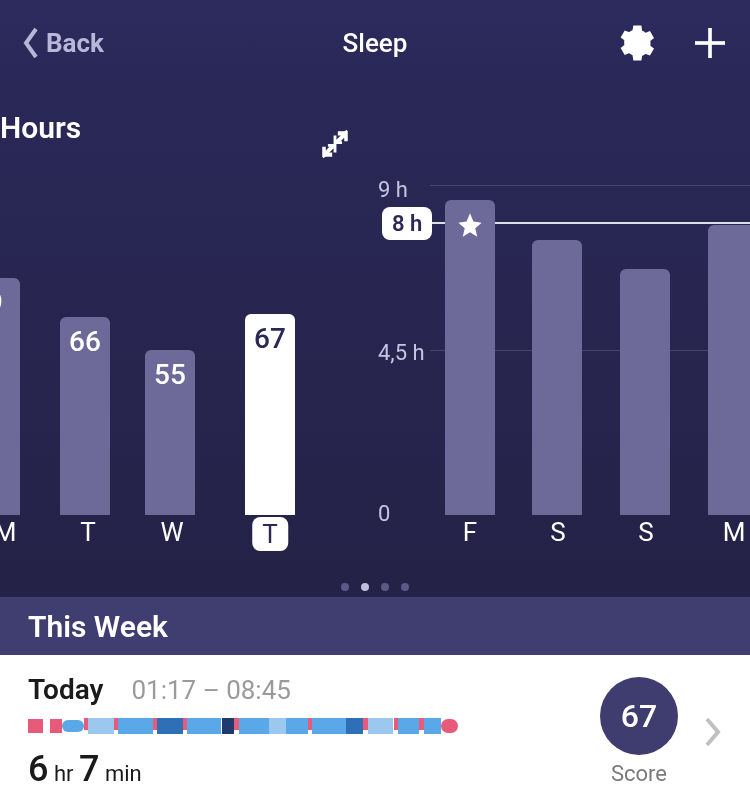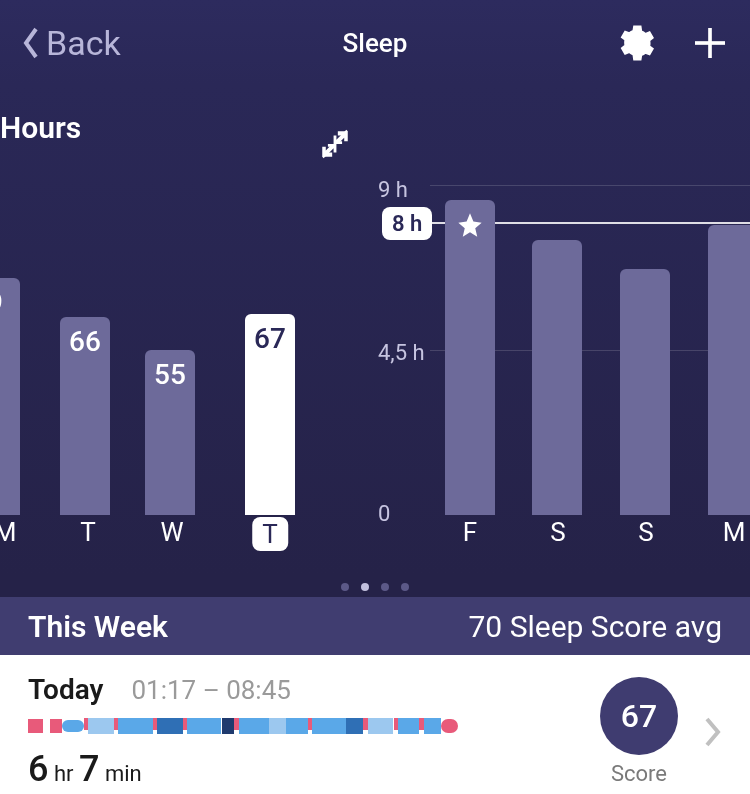--- a/index.html
+++ b/index.html
@@ -16,22 +16,22 @@
     display: flex;
     align-items: center;
     justify-content: space-between;
     padding: 0 20px;
   }
   .back-group {
     display: flex;
     align-items: center;
     gap: 6px;
     color: #b8b6d9;
-    font-size: 34px;
-    font-weight: 400;
+    font-size: 26px;
+    font-weight: 700;
     cursor: pointer;
   }
   .back-chevron {
     width: 20px; height: 36px;
     stroke: #b8b6d9; stroke-width: 4; fill: none;
   }
   .header-title {
     color: #ffffff;
     font-size: 26px;
     font-weight: 500;
@@ -325,21 +325,20 @@
   <div class="pager" id="pager">
       <div class="pager-dot"></div>
       <div class="pager-dot active"></div>
       <div class="pager-dot"></div>
       <div class="pager-dot"></div>
     </div>
 </div>
 
 <div class="summary-bar">
   <span class="wk">This Week</span>
-  <span class="avg">70 Sleep Score avg</span>
 </div>
 
 <div class="today-card">
   <div class="today-left">
     <div class="today-head">
       <span class="day">Today</span>
       <span class="range">01:17 – 08:45</span>
     </div>
     <div class="sleep-stripe" id="sleep-stripe">
         <div class="stripe-seg" style="left: 0%; width: 3.5%; background: rgb(232, 90, 122); height: 14px; top: 1px;"></div>

